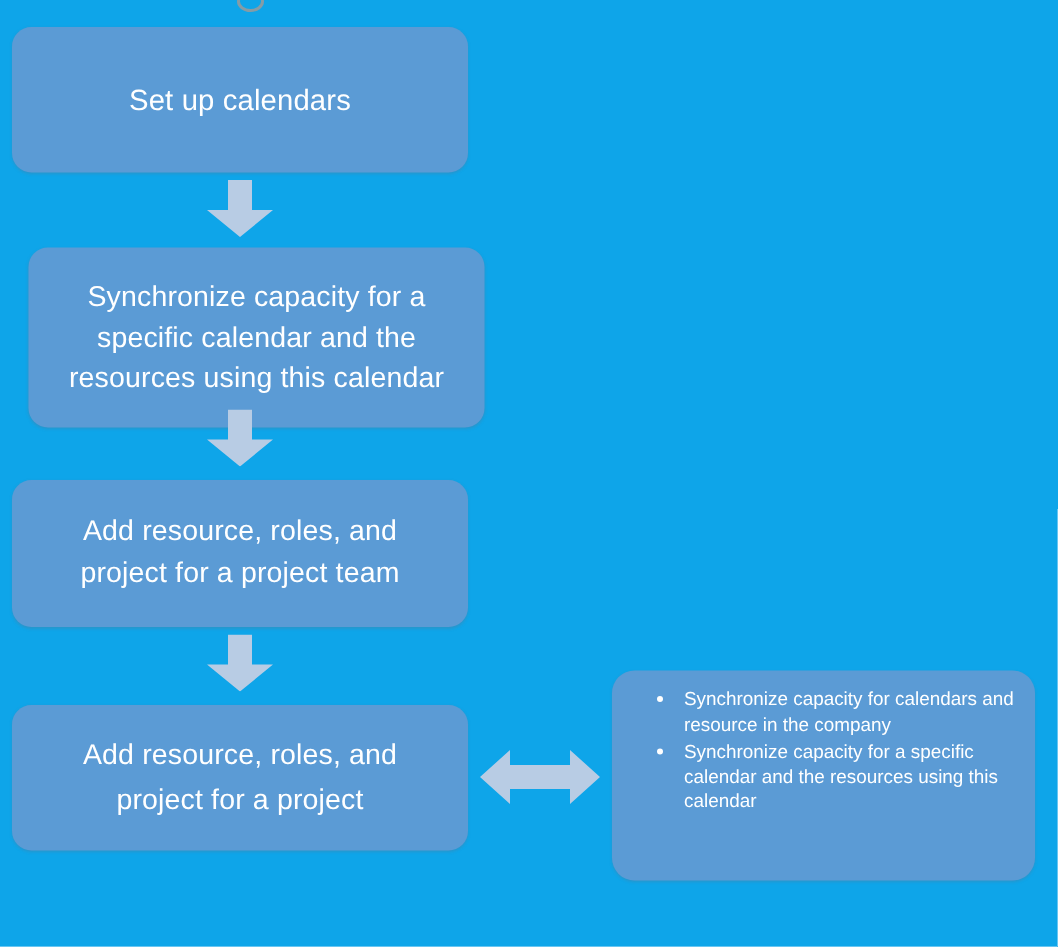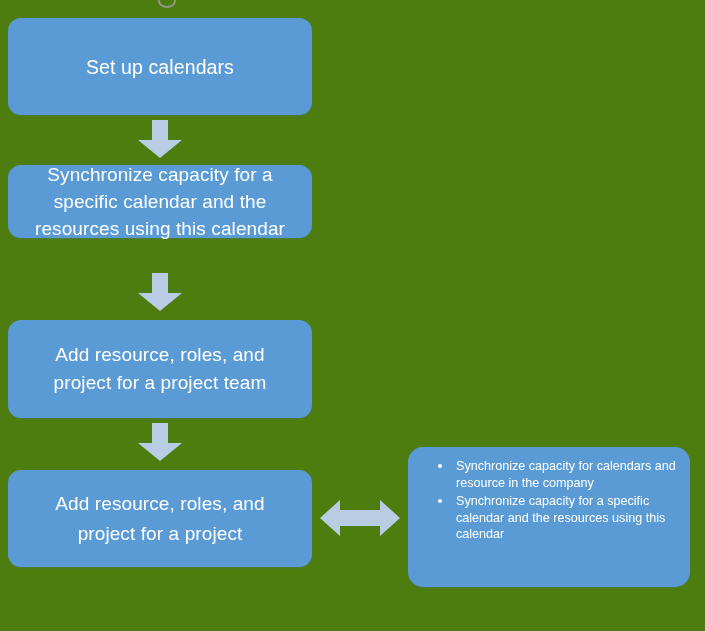--- a/index.html
+++ b/index.html
@@ -10,21 +10,21 @@
     width: 705px;
     height: 631px;
     background: #ffffff;
     font-family: "Liberation Sans", sans-serif;
     overflow: hidden;
   }
   #canvas {
     position: relative;
     width: 705px;
     height: 631px;
-    background: #4d7c0f;
+    background: #0ea5e9;
   }
 
   
   .top-artifact {
     position: absolute;
     left: 158px;
     top: -6px;
     width: 14px;
     height: 10px;
     border: 2px solid #9a9a9a;
@@ -50,21 +50,21 @@
   .proc-label {
     color: #ffffff;
     text-align: center;
     font-size: 19.5px;
     line-height: 26px;
     letter-spacing: 0.1px;
     white-space: pre-line;
   }
 
   #box1 { top: 18px;  height: 97px;  }
-  #box2 { top: 165px; height: 73px; }
+  #box2 { top: 165px; height: 120px; margin-left: 11px; }
   #box3 { top: 320px; height: 98px;  }
   #box4 { top: 470px; height: 97px;  }
 
   #box2 .proc-label { font-size: 19px; line-height: 27px; }
   #box3 .proc-label { font-size: 19px; line-height: 28px; }
   #box4 .proc-label { font-size: 19px; line-height: 30px; }
 
   
   .down-arrow {
     position: absolute;

